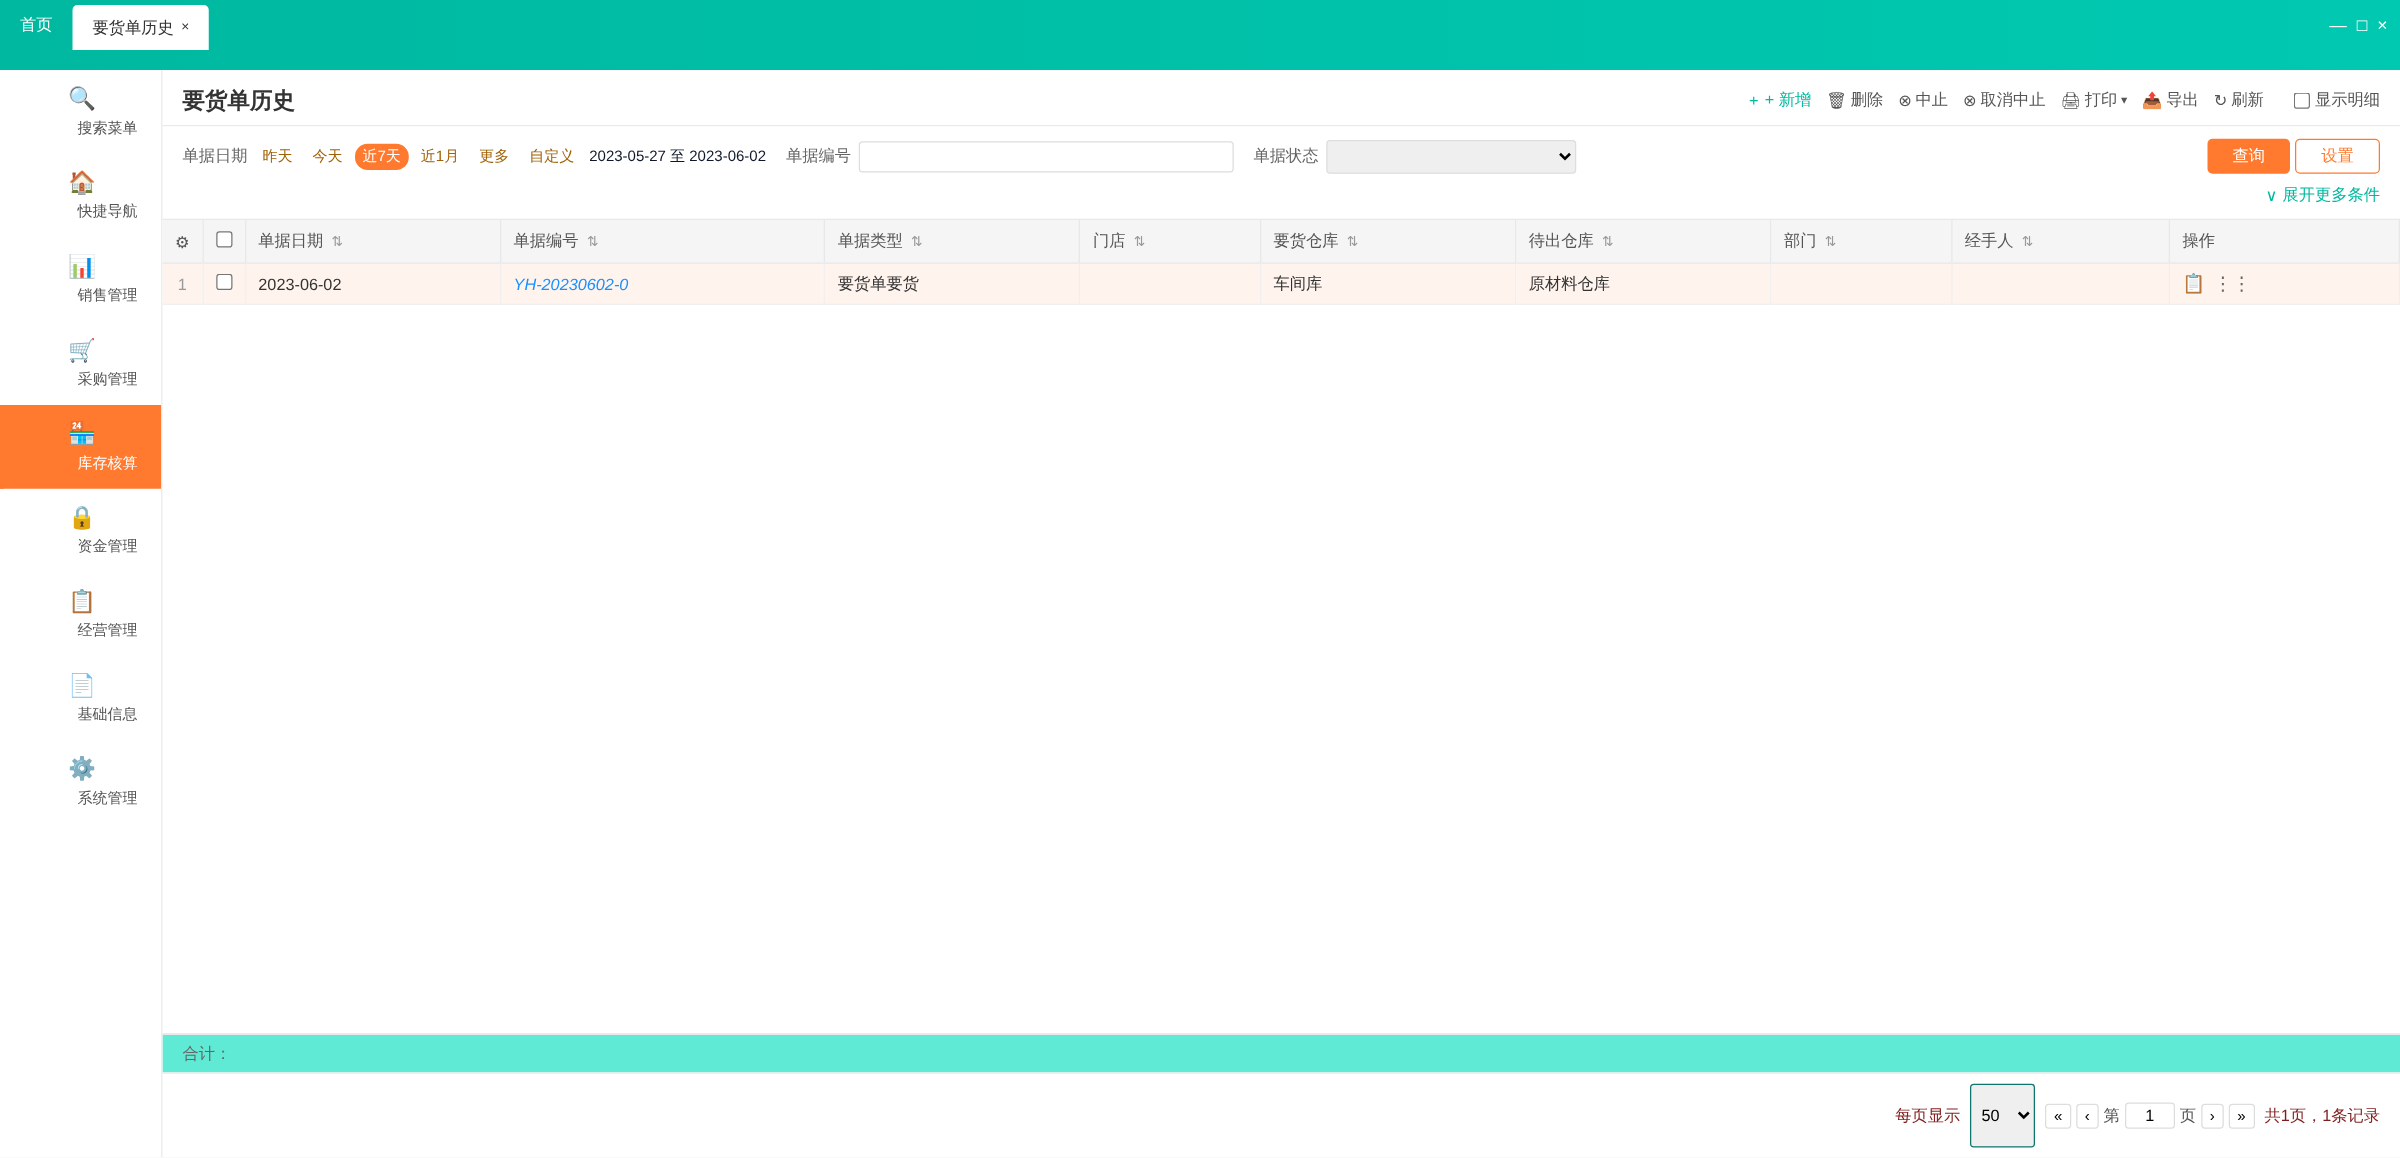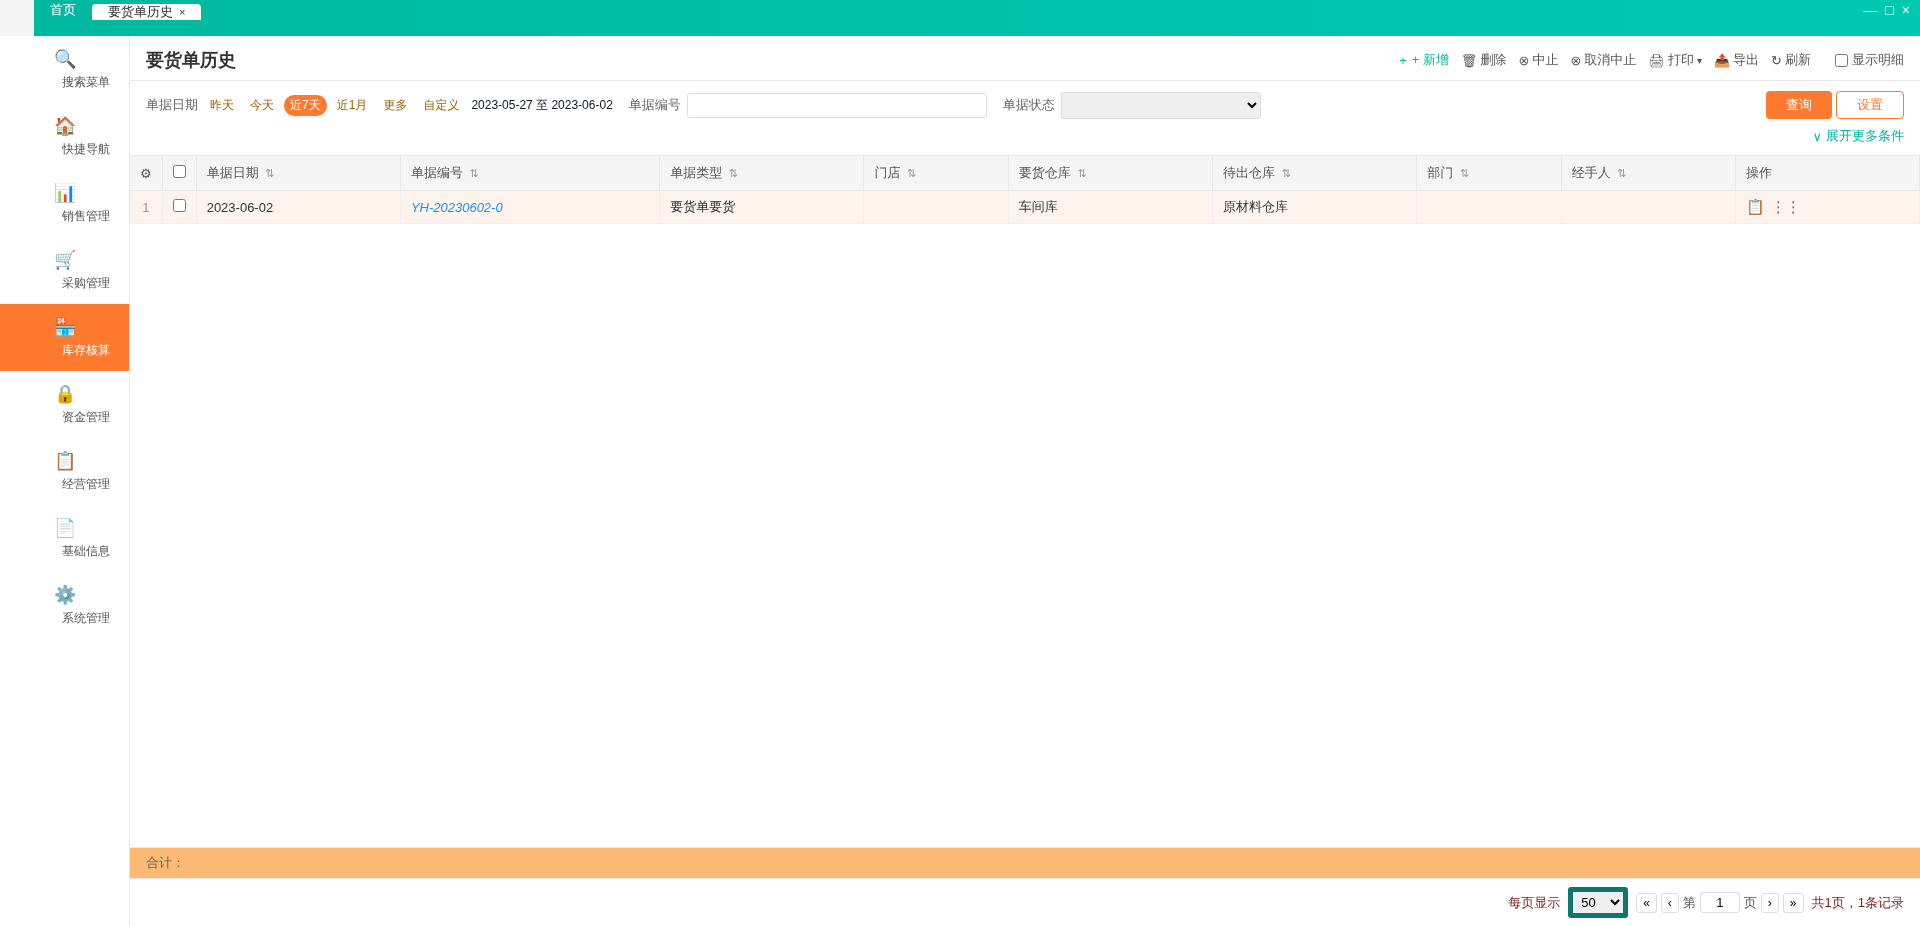--- a/index.html
+++ b/index.html
@@ -1,27 +1,26 @@
 <!DOCTYPE html>
 <html><head>
   <meta charset="utf-8">
   <style>
     * { box-sizing: border-box; margin: 0; padding: 0; font-family: "Microsoft YaHei", Arial, sans-serif; font-size: 13px; }
     body { display: flex; flex-direction: column; height: 926px; overflow: hidden; background: #f5f5f5; }
 
     
     .top-bar {
-      height: 36px;
+      height: 56px;
       background: linear-gradient(90deg, #00b8a0, #00c9b1);
       display: flex;
       align-items: center;
       padding: 0 0 16px 0;
       color: white;
       flex-shrink: 0;
-      margin-left: 34px;
     }
     .top-bar-tabs {
       display: flex;
       align-items: stretch;
       height: 100%;
       flex: 1;
     }
     .top-tab {
       display: flex;
       align-items: center;
@@ -275,21 +274,21 @@
     }
     .row-num { color: #999; text-align: center; }
     .doc-link { color: #1890ff; text-decoration: none; cursor: pointer; font-style: italic; }
 
     
     .table-actions { display: flex; gap: 6px; align-items: center; }
     .table-action-icon { cursor: pointer; color: #666; font-size: 15px; }
 
     
     .summary-bar {
-      background: #fdba74;
+      background: #5eead4;
       border-top: 1px solid #e8e8e8;
       padding: 6px 16px;
       display: flex;
       align-items: center;
       color: #666;
       font-size: 13px;
       flex-shrink: 0;
     }
 
     
@@ -298,23 +297,23 @@
       border-top: 1px solid #e8e8e8;
       padding: 8px 16px;
       display: flex;
       align-items: center;
       justify-content: flex-end;
       gap: 8px;
       flex-shrink: 0;
     }
     .pagination-info { color: #7f1d1d; font-size: 13px; text-align: center; }
     .pagination-select {
-      border: 5px solid #0f766e;
+      border: 1px solid #0f766e;
       border-radius: 3px;
-      padding: 2px 4px;
+      padding: 16px 4px;
       font-size: 13px;
     }
     .page-nav {
       display: flex;
       align-items: center;
       gap: 4px;
       color: #555;
     }
     .page-nav-btn {
       cursor: pointer;

